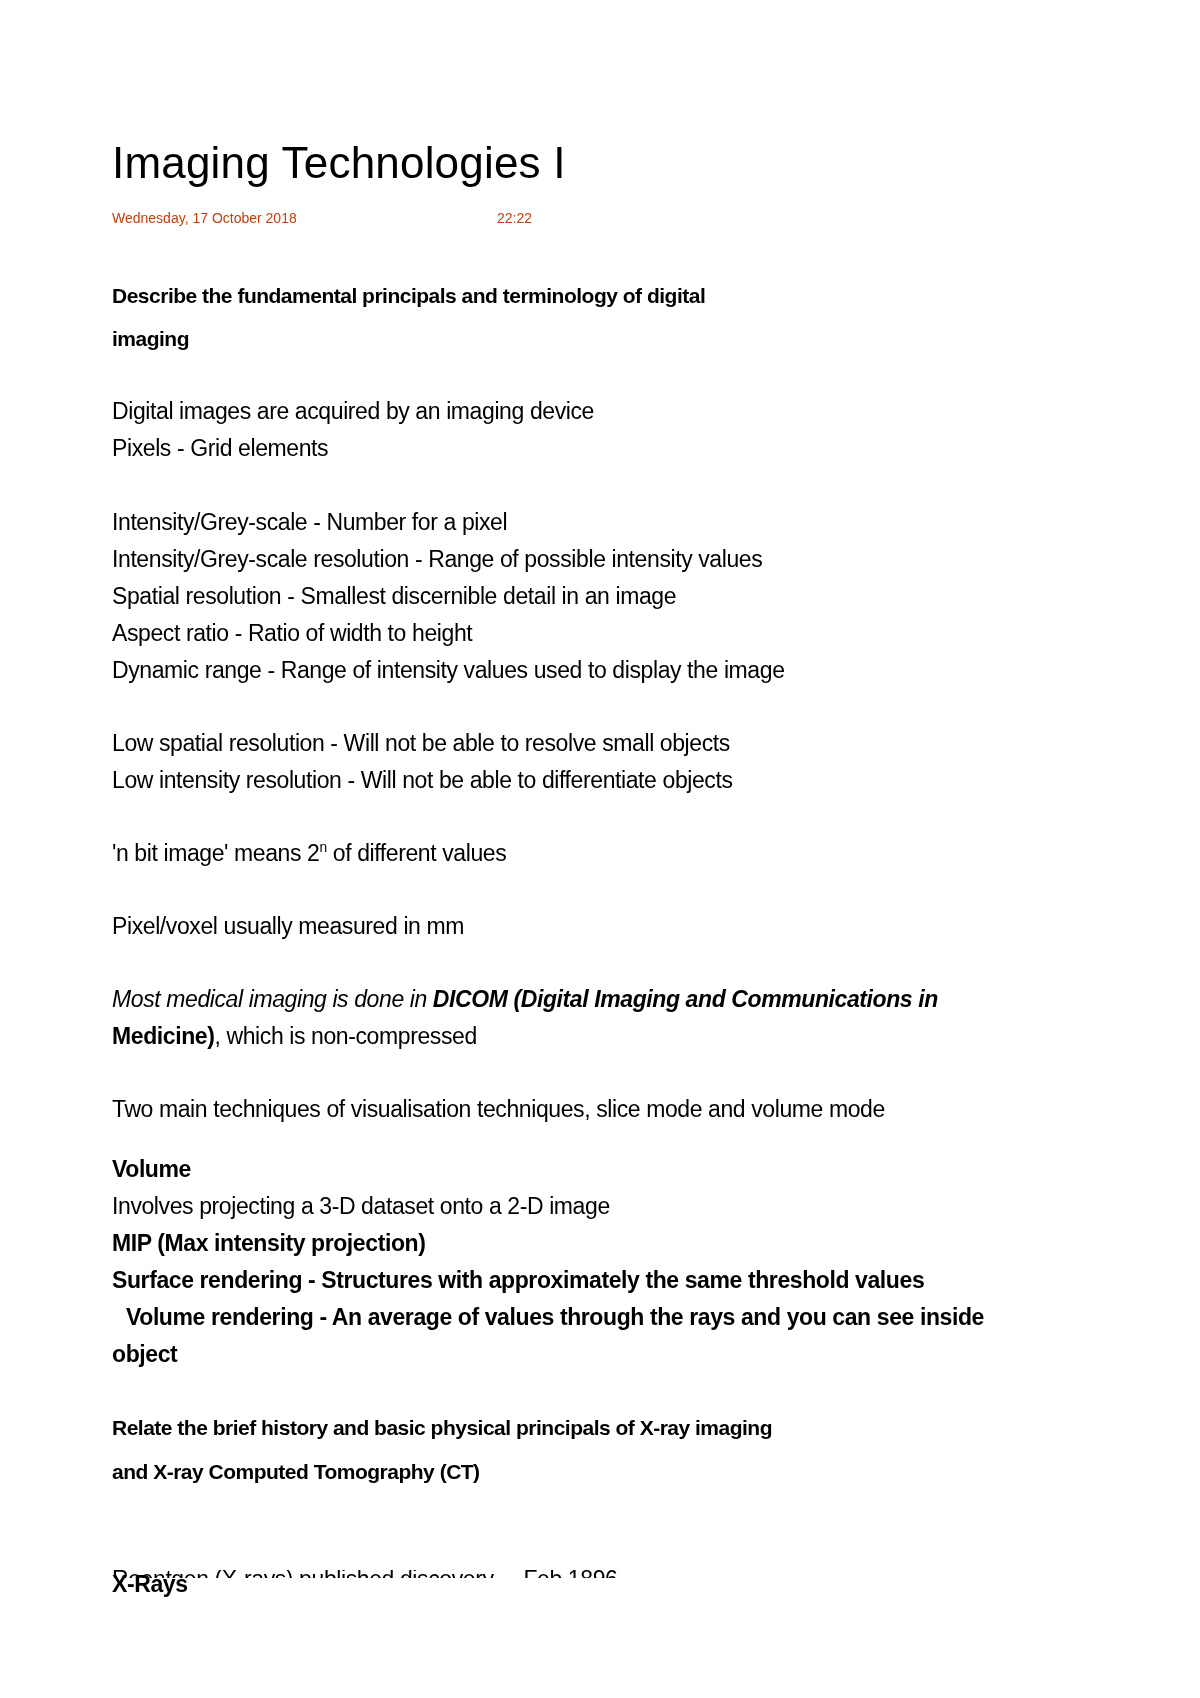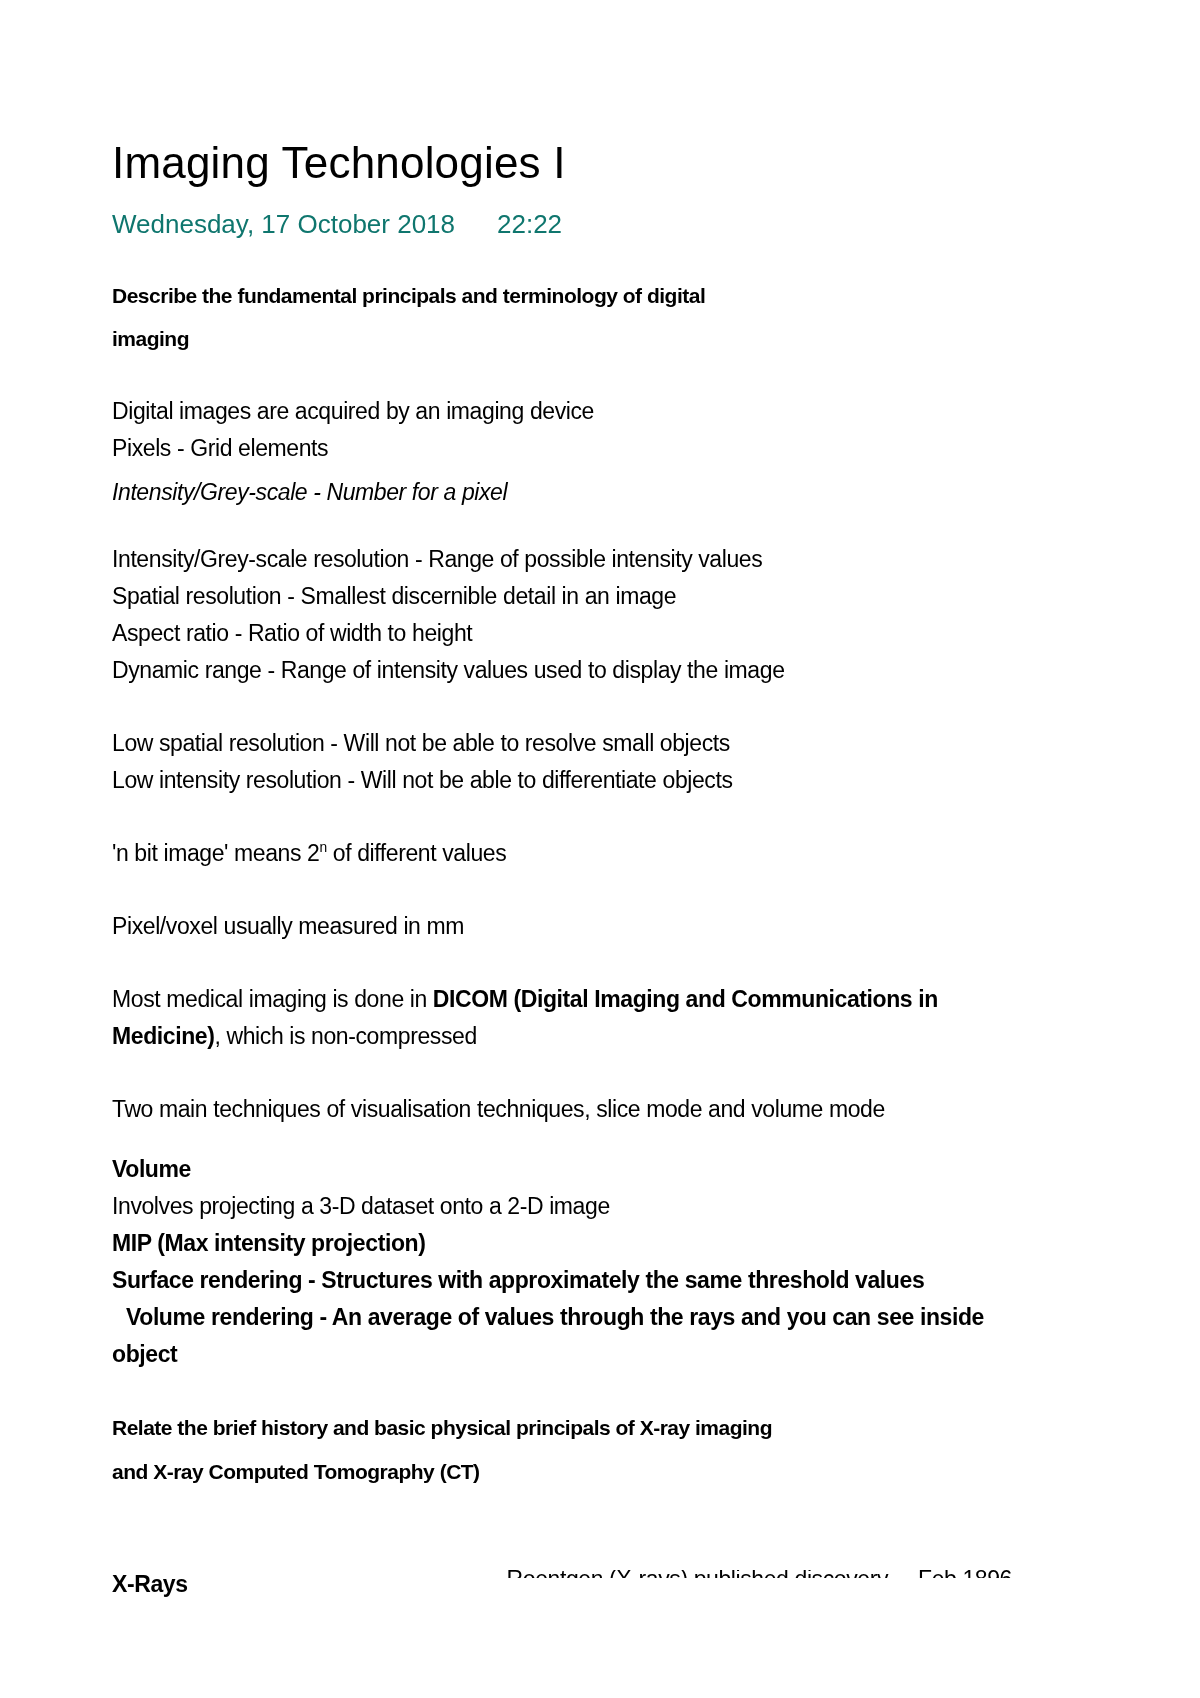--- a/index.html
+++ b/index.html
@@ -1,21 +1,21 @@
 <!DOCTYPE html>
 <html><head>
   <meta charset="utf-8">
   <style>
     html, body { margin: 0; padding: 0; background: #ffffff; }
     body { width: 1200px; height: 1698px; position: relative; overflow: hidden;
            font-family: "Liberation Sans", sans-serif; color: #000; }
-    .page { position: absolute; left: 0; top: 0; width: 1200px; height: 1698px; background: #fff; text-align: right; }
+    .page { position: absolute; left: 0; top: 0; width: 1200px; height: 1698px; background: #fff; }
     .ln { position: absolute; left: 112px; white-space: nowrap; line-height: 1; }
     .title { font-size: 44px; font-weight: normal; letter-spacing: 0.2px; }
-    .meta { font-size: 26px; color: #0f766e; }
+    .meta { font-size: 14px; color: #c2410c; }
     .h2 { font-size: 21px; font-weight: bold; letter-spacing: -0.5px; }
     .body { font-size: 23px; letter-spacing: -0.4px; }
     .b { font-weight: bold; }
     sup { font-size: 60%; vertical-align: super; line-height: 0; }
     .clip { position: absolute; left: 112px; top: 1570px; width: 900px; height: 8px; overflow: hidden; }
     .clip span { display: block; font-size: 23px; line-height: 1; letter-spacing: -0.4px; margin-top: -2px; }
   </style>
 </head>
 <body>
 
@@ -23,34 +23,34 @@
 
   <div class="ln title" style="top:141px;">Imaging Technologies I</div>
   <div class="ln meta" style="top:211px;">Wednesday, 17 October 2018</div>
   <div class="ln meta" style="top:211px; left:497px;">22:22</div>
 
   <div class="ln h2" style="top:285px;">Describe the fundamental principals and terminology of digital</div>
   <div class="ln h2" style="top:328px;">imaging</div>
 
   <div class="ln body" style="top:400px;">Digital images are acquired by an imaging device</div>
   <div class="ln body" style="top:437px;">Pixels - Grid elements</div>
-  <div class="ln body" style="top:481px;font-style:italic;">Intensity/Grey-scale - Number for a pixel</div>
+  <div class="ln body" style="top:511px;">Intensity/Grey-scale - Number for a pixel</div>
   <div class="ln body" style="top:548px;">Intensity/Grey-scale resolution - Range of possible intensity values</div>
   <div class="ln body" style="top:585px;">Spatial resolution - Smallest discernible detail in an image</div>
   <div class="ln body" style="top:622px;">Aspect ratio - Ratio of width to height</div>
   <div class="ln body" style="top:659px;">Dynamic range - Range of intensity values used to display the image</div>
 
   <div class="ln body" style="top:732px;">Low spatial resolution - Will not be able to resolve small objects</div>
   <div class="ln body" style="top:769px;">Low intensity resolution - Will not be able to differentiate objects</div>
 
   <div class="ln body" style="top:842px;"><span>'n bit image' means 2</span><sup>n</sup><span> of different values</span></div>
 
   <div class="ln body" style="top:915px;">Pixel/voxel usually measured in mm</div>
 
-  <div class="ln body" style="top:988px;"><span>Most medical imaging is done in </span><span class="b">DICOM (Digital Imaging and Communications in</span></div>
+  <div class="ln body" style="top:988px;font-style:italic;"><span>Most medical imaging is done in </span><span class="b">DICOM (Digital Imaging and Communications in</span></div>
   <div class="ln body" style="top:1025px;"><span class="b">Medicine)</span><span>, which is non-compressed</span></div>
 
   <div class="ln body" style="top:1098px;">Two main techniques of visualisation techniques, slice mode and volume mode</div>
 
   <div class="ln body b" style="top:1158px;">Volume</div>
   <div class="ln body" style="top:1195px;">Involves projecting a 3-D dataset onto a 2-D image</div>
   <div class="ln body b" style="top:1232px;">MIP (Max intensity projection)</div>
   <div class="ln body b" style="top:1269px;">Surface rendering - Structures with approximately the same threshold values</div>
   <div class="ln body b" style="top:1306px;margin-left:14px;">Volume rendering - An average of values through the rays and you can see inside</div>
   <div class="ln body b" style="top:1343px;">object</div>

